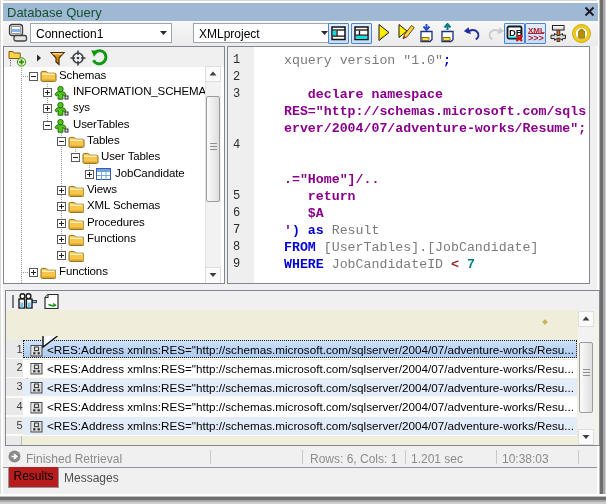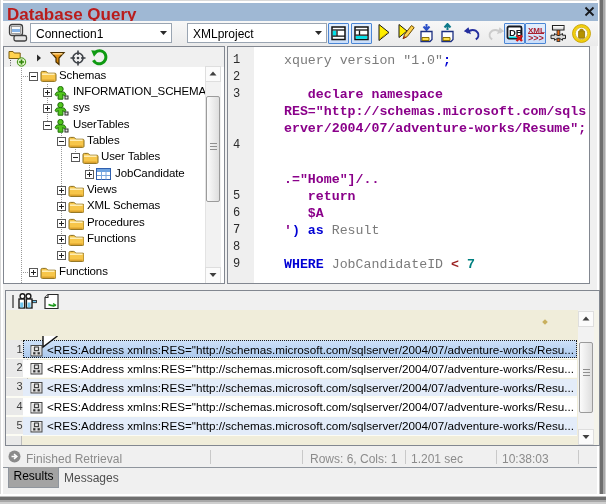--- a/index.html
+++ b/index.html
@@ -29,39 +29,39 @@
 .gtxt{position:absolute;left:41px;top:2px;font-size:11.7px;color:#000;white-space:nowrap;overflow:hidden}
 </style></head>
 <body>
 
 <div class="abs" style="left:0;top:0;width:606px;height:3px;background:linear-gradient(#d9d9d9 0 1px,#ffffff 1px)"></div>
 <div class="abs" style="left:0;top:0;width:3px;height:504px;background:linear-gradient(to right,#d9d9d9 0 1px,#ffffff 1px)"></div>
 <div class="abs" style="left:597px;top:0;width:9px;height:504px;background:linear-gradient(to right,#ffffff 0 2px,#bdbdbd 2px 3px,#6e6e6e 3px 6px,#a8a8a8 6px 8px,#cfcfcf 8px)"></div>
 <div class="abs" style="left:0;top:494px;width:606px;height:10px;background:linear-gradient(to bottom,#ffffff 0 2px,#bdbdbd 2px 3px,#6e6e6e 3px 6px,#a8a8a8 6px 8px,#cfcfcf 8px)"></div>
 
 <div class="abs" style="left:3px;top:3px;width:595px;height:18px;background:#9fb8d4"></div>
-<div class="abs" style="left:7px;top:5px;font-size:17px;font-weight:bold;color:#b91c1c">Database Query</div>
+<div class="abs" style="left:7px;top:5px;font-size:13px;font-weight:normal;color:#14532d">Database Query</div>
 <svg class="abs" style="left:584px;top:6px" width="11" height="11">
     <path d="M1.5 1.5 L9.5 9.5 M9.5 1.5 L1.5 9.5" stroke="#16181c" stroke-width="1.8"></path>
   </svg>
 
 <div class="abs" style="left:3px;top:21px;width:595px;height:25px;background:linear-gradient(#f7f7f7,#ebebeb)"></div>
 <svg class="abs" style="left:7px;top:23px" width="22" height="20">
     <rect x="2.5" y="1.5" width="13" height="11" rx="2.5" fill="#ececec" stroke="#3f3f3f" stroke-width="1.3"></rect>
     <rect x="4.5" y="3.5" width="9" height="7" fill="#fafafa" stroke="#8a8a8a" stroke-width="0.8"></rect>
     <rect x="5" y="6" width="8" height="3" fill="#85b4e8"></rect>
     <rect x="7" y="12.5" width="12.5" height="5.5" rx="1.8" fill="#e4e4e4" stroke="#3f3f3f" stroke-width="1.3"></rect>
   </svg>
 <div class="combo" style="left:30px;width:142px">
     <span>Connection1</span>
     <svg width="9" height="6">
       <path d="M1 1 L8 1 L4.5 5 Z" fill="#2a2a2a"></path>
     </svg>
   </div>
-<div class="combo" style="left:187px;width:140px">
+<div class="combo" style="left:193px;width:140px">
     <span>XMLproject</span>
     <svg width="9" height="6">
       <path d="M1 1 L8 1 L4.5 5 Z" fill="#2a2a2a"></path>
     </svg>
   </div>
 
 <div class="tbtn" style="left:328px"><svg width="19" height="19" style="margin:2px 0 0 2px">
       <rect x="1" y="1" width="13" height="12.5" fill="#fff" stroke="#111" stroke-width="1.5"></rect>
       <path d="M1.5 4 H14" stroke="#111" stroke-width="1.3"></path>
       <rect x="1.8" y="4.8" width="3.4" height="5" fill="#00e0e8"></rect>
@@ -323,20 +323,21 @@
 <div class="gut" style="left:5px;top:191.5px">8</div>
 <div class="gut" style="left:5px;top:208.5px">9</div>
 <div class="cl" style="left:56px;top:4.5px"><span class="gry">xquery version "1.0"</span><span class="bpn">;</span></div>
 <div class="cl" style="left:56px;top:38.5px"><span class="str">   declare namespace</span></div>
 <div class="cl" style="left:56px;top:55.5px"><span class="str">RES="http://schemas.microsoft.com/sqls</span></div>
 <div class="cl" style="left:56px;top:72.5px"><span class="str">erver/2004/07/adventure-works/Resume";</span></div>
 <div class="cl" style="left:56px;top:123.5px"><span class="str">.="Home"]/..</span></div>
 <div class="cl" style="left:56px;top:140.5px"><span class="str">   return</span></div>
 <div class="cl" style="left:56px;top:157.5px"><span class="str">   $A</span></div>
 <div class="cl" style="left:56px;top:174.5px"><span class="str">'</span><span class="bpn">)</span> <span class="kw">as</span><span class="gry"> Result</span></div>
+<div class="cl" style="left:56px;top:191.5px"><span class="kw">FROM</span><span class="gry"> [UserTables].[JobCandidate]</span></div>
 <div class="cl" style="left:56px;top:208.5px"><span class="kw">WHERE</span><span class="gry"> JobCandidateID </span><span class="opr">&lt;</span><span class="gry"> </span><span class="num">7</span></div>
 </div>
 
 <div class="abs" id="botframe" style="left:5px;top:290px;width:595px;height:156px;border:1px solid #828790;background:#fff;overflow:hidden">
 <div class="abs" style="left:0;top:0;width:593px;height:19px;background:#f0f0f0"></div>
 <div class="abs" style="left:6px;top:4px;width:1.5px;height:13px;background:#7a7a7a"></div>
 <svg class="abs" style="left:11px;top:2px" width="20" height="17">
       <circle cx="5.5" cy="3.2" r="2.4" fill="#fff" stroke="#1c1c1c" stroke-width="1.4"></circle>
       <circle cx="11.5" cy="3.2" r="2.4" fill="#fff" stroke="#1c1c1c" stroke-width="1.4"></circle>
       <rect x="2" y="6" width="5.6" height="9" fill="#fff" stroke="#1c1c1c" stroke-width="1.4"></rect>
@@ -447,14 +448,14 @@
 <div class="sep" style="left:210px;top:450px;height:14px"></div>
 <div class="sep" style="left:302px;top:450px;height:14px"></div>
 <div class="st" style="left:310px;top:452px">Rows: 6, Cols: 1</div>
 <div class="sep" style="left:405px;top:450px;height:14px"></div>
 <div class="st" style="left:411px;top:452px">1.201 sec</div>
 <div class="sep" style="left:496px;top:450px;height:14px"></div>
 <div class="st" style="left:502px;top:452px">10:38:03</div>
 <div class="sep" style="left:578px;top:450px;height:14px"></div>
 
 <div class="abs" style="left:3px;top:467px;width:594px;height:1px;background:#8f959d"></div>
-<div class="abs" style="left:8px;top:467px;width:51px;height:21px;background:#a3a3a3;border:1px solid #8f959d;border-top:none;font-size:12px;color:#000;text-align:center;line-height:19px">Results</div>
+<div class="abs" style="left:8px;top:467px;width:51px;height:21px;background:#b91c1c;border:1px solid #8f959d;border-top:none;font-size:12px;color:#000;text-align:center;line-height:19px">Results</div>
 <div class="abs" style="left:64px;top:471px;font-size:12px;color:#4f4f4f">Messages</div>
 
 </body></html>

